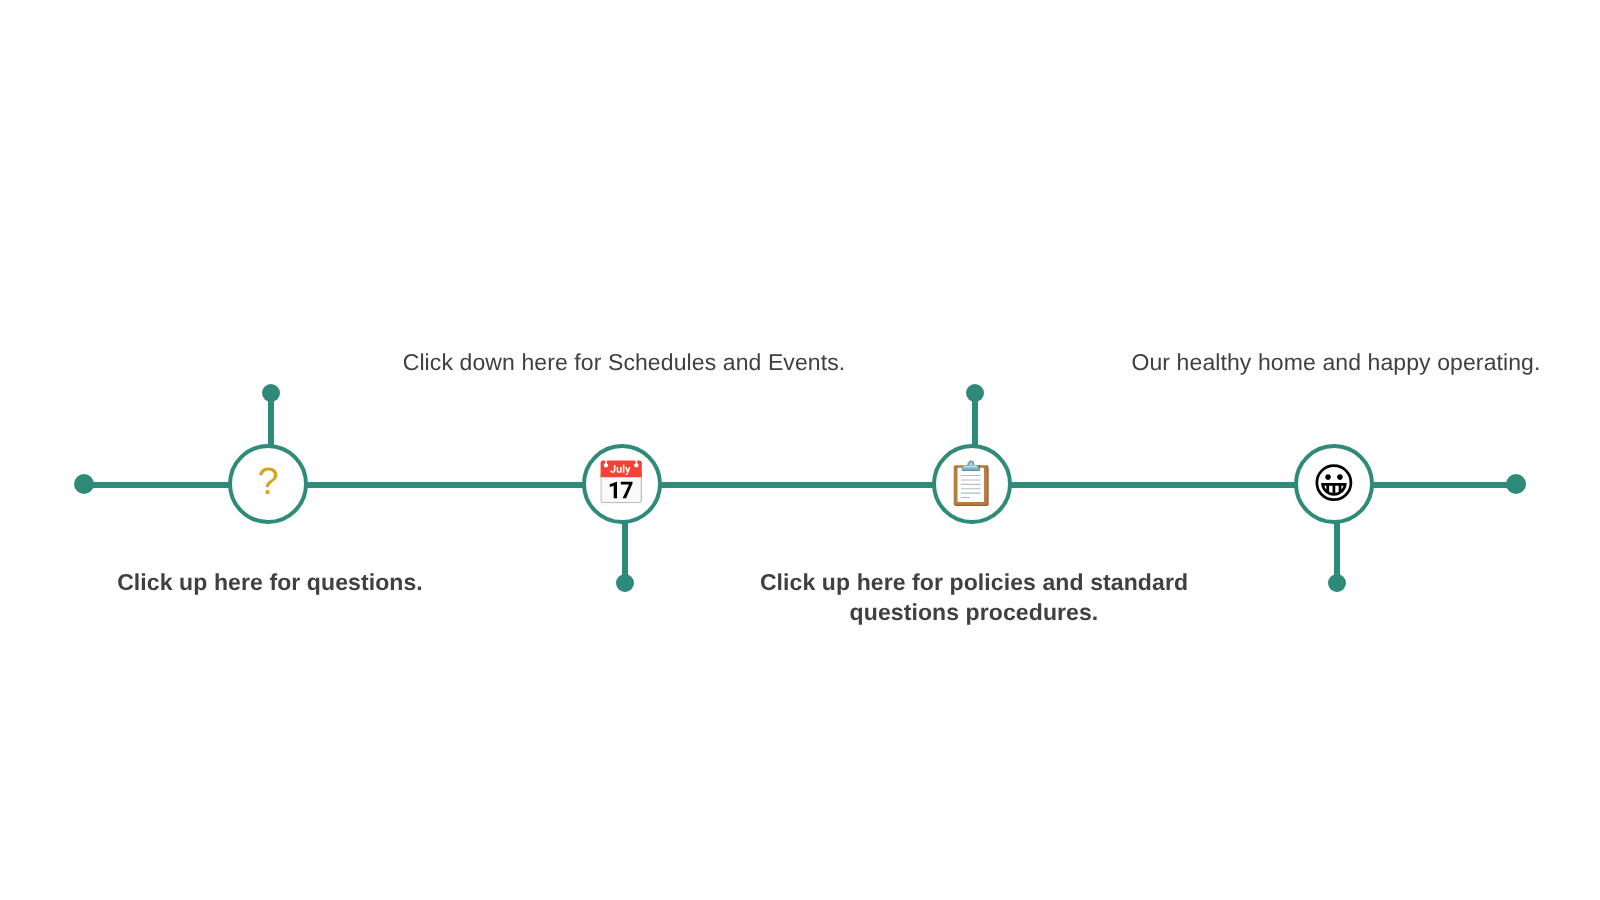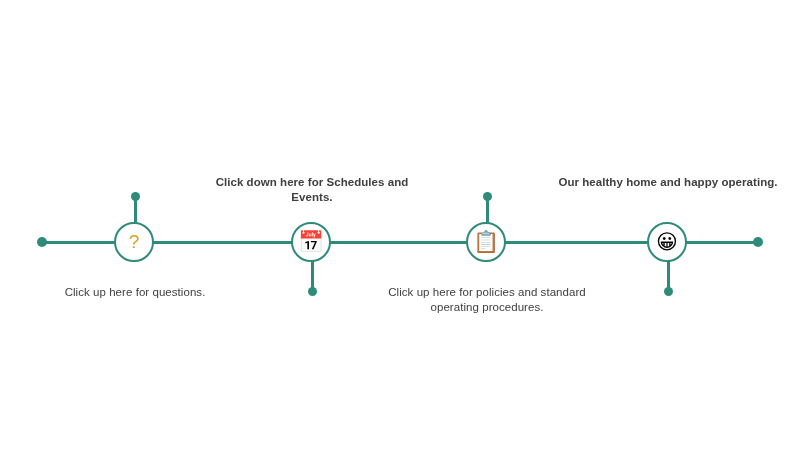--- a/index.html
+++ b/index.html
@@ -105,22 +105,22 @@
   .caption {
     position: absolute;
     width: 230px;
     left: -115px;
     text-align: center;
     font-size: 11.5px;
     line-height: 15px;
     color: #404040;
     letter-spacing: 0.05px;
   }
-  .caption.above { top: 175px; font-weight: bold; }
-  .caption.below { top: 285px; }
+  .caption.above { top: 175px; }
+  .caption.below { top: 285px; font-weight: bold; }
 </style>
 </head>
 <body>
 
 <div id="canvas">
 
   <div class="axis-line"></div>
   <div class="axis-cap left"></div>
   <div class="axis-cap right"></div>
 
@@ -141,21 +141,21 @@
     </div>
     <div class="caption above">Click down here for Schedules and Events.</div>
   </div>
 
   <div class="node" style="transform:translateX(487px)">
     <div class="stem up"></div>
     <div class="stem-dot up"></div>
     <div class="node-circle">
       <span class="node-glyph">📋</span>
     </div>
-    <div class="caption below">Click up here for policies and standard operating procedures.</div>
+    <div class="caption below">Click up here for policies and standard questions procedures.</div>
   </div>
 
   <div class="node" style="transform:translateX(668px)">
     <div class="stem down"></div>
     <div class="stem-dot down"></div>
     <div class="node-circle">
       <span class="node-glyph">😀</span>
     </div>
     <div class="caption above">Our healthy home and happy operating.</div>
   </div>

